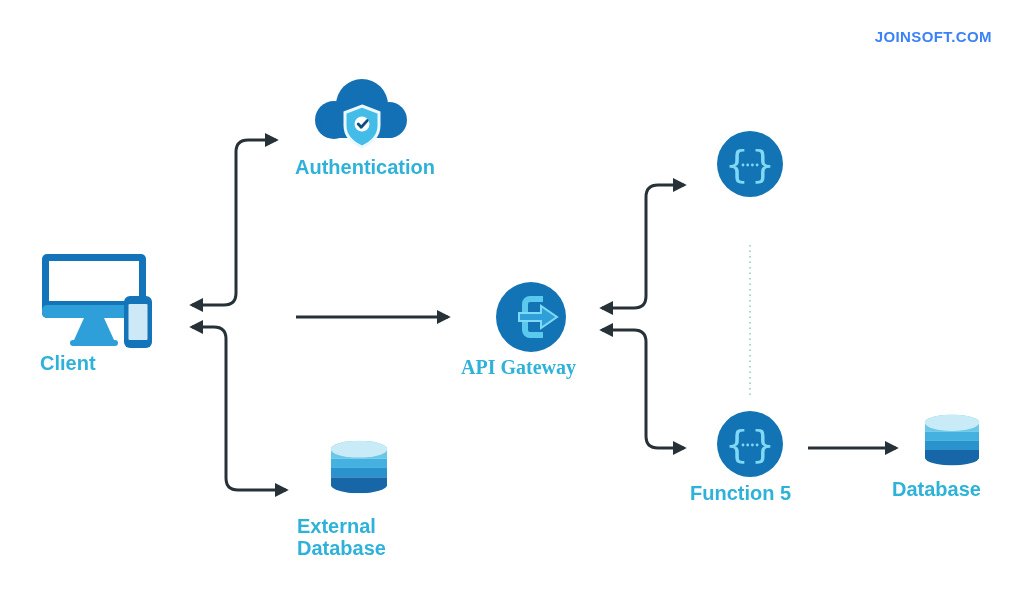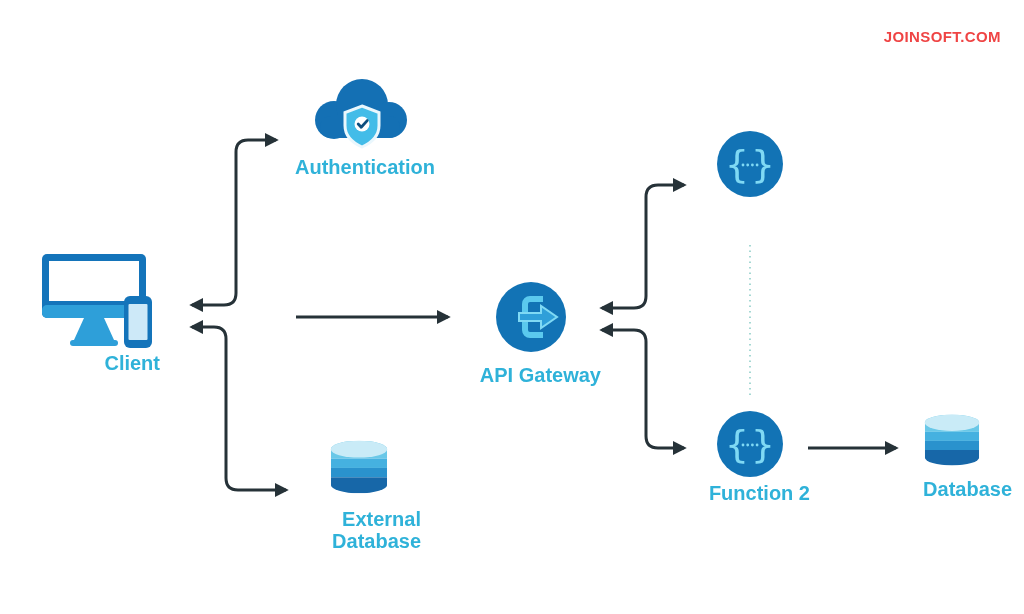--- a/index.html
+++ b/index.html
@@ -2,46 +2,46 @@
 <html><head>
 <meta charset="utf-8">
 <style>
   html,body { margin:0; padding:0; background:#fff; }
   .canvas {
     position:relative; width:1024px; height:614px;
     background:#ffffff; overflow:hidden;
     font-family:"Liberation Sans", sans-serif;
   }
   .watermark {
-    position:absolute; top:28px; right:23px;
+    position:absolute; top:28px; right:32px;
     font-size:15px; font-weight:700; letter-spacing:.4px;
-    color:#ef4444;
+    color:#3b82f6;
   }
-  .node { position:absolute; text-align:right; }
+  .node { position:absolute; text-align:left; }
   .node svg { display:block; margin:0 auto; }
   .node-label {
     color:#2fb2d9; font-size:20px; font-weight:600; line-height:22px;
     margin-top:4px; white-space:nowrap;
   }
   .arrow-layer { position:absolute; left:0; top:0; width:1024px; height:614px; }
   .arrow-layer path.flow { stroke:#263238; stroke-width:3; fill:none; }
   .arrow-layer path.dotted {
     stroke:#a5d8d3; stroke-width:2; fill:none; stroke-dasharray:1.5 4;
   }
 
   
   .n-client   { left:40px;  top:252px; width:120px; }
   .n-auth     { left:295px; top:78px;  width:130px; }
   .n-gateway  { left:461px; top:279px; width:140px; }
   .n-func1    { left:690px; top:130px; width:120px; }
   .n-func2    { left:690px; top:410px; width:120px; }
   .n-extdb    { left:297px; top:436px; width:124px; }
   .n-db       { left:892px; top:410px; width:120px; }
-  .n-gateway .node-label { margin-top:9px; }
-  .n-extdb  .node-label { margin-top:10px; }
+  .n-gateway .node-label { margin-top:1px;font-family:Liberation Serif, serif; }
+  .n-extdb  .node-label { margin-top:17px; }
   .n-db     .node-label { margin-top:8px; }
 </style>
 </head>
 <body>
 
 <div class="canvas">
 
   <div class="watermark">JOINSOFT.COM</div>
 
   <svg class="arrow-layer" viewBox="0 0 1024 614">
@@ -112,21 +112,21 @@
   <div class="node n-func2">
     <svg width="68" height="68" viewBox="0 0 68 68">
       <circle cx="34" cy="34" r="33" fill="#1273B5"></circle>
       <text x="21" y="47" font-family="DejaVu Sans Mono, monospace" font-size="38" fill="#7FD9F4" text-anchor="middle">{</text>
       <text x="47" y="47" font-family="DejaVu Sans Mono, monospace" font-size="38" fill="#7FD9F4" text-anchor="middle">}</text>
       <circle cx="27" cy="35" r="1.4" fill="#7FD9F4"></circle>
       <circle cx="31.7" cy="35" r="1.4" fill="#7FD9F4"></circle>
       <circle cx="36.4" cy="35" r="1.4" fill="#7FD9F4"></circle>
       <circle cx="41.1" cy="35" r="1.4" fill="#7FD9F4"></circle>
     </svg>
-    <div class="node-label">Function 2</div>
+    <div class="node-label">Function 5</div>
   </div>
 
   <div class="node n-extdb">
     <svg width="66" height="62" viewBox="0 0 70 66">
       <defs>
         <clipPath id="cylA">
           <path d="M5,14 a30,9 0 0 1 60,0 v38 a30,9 0 0 1 -60,0 z"></path>
         </clipPath>
       </defs>
       <g clip-path="url(#cylA)">

